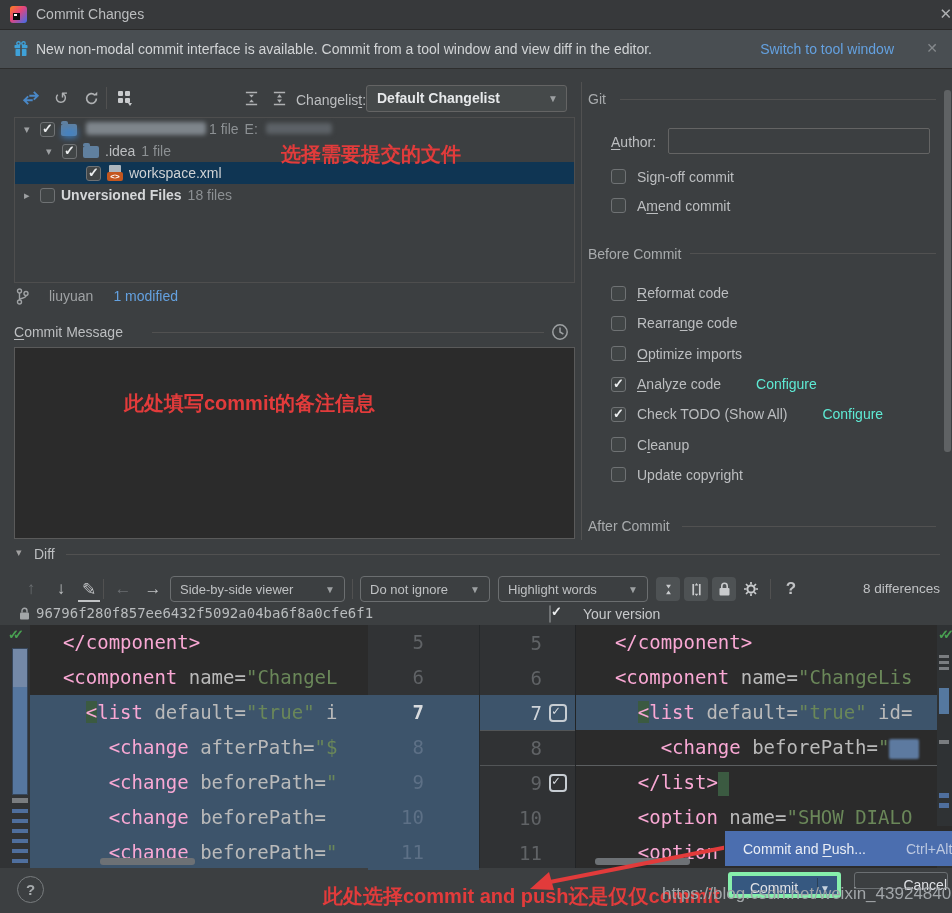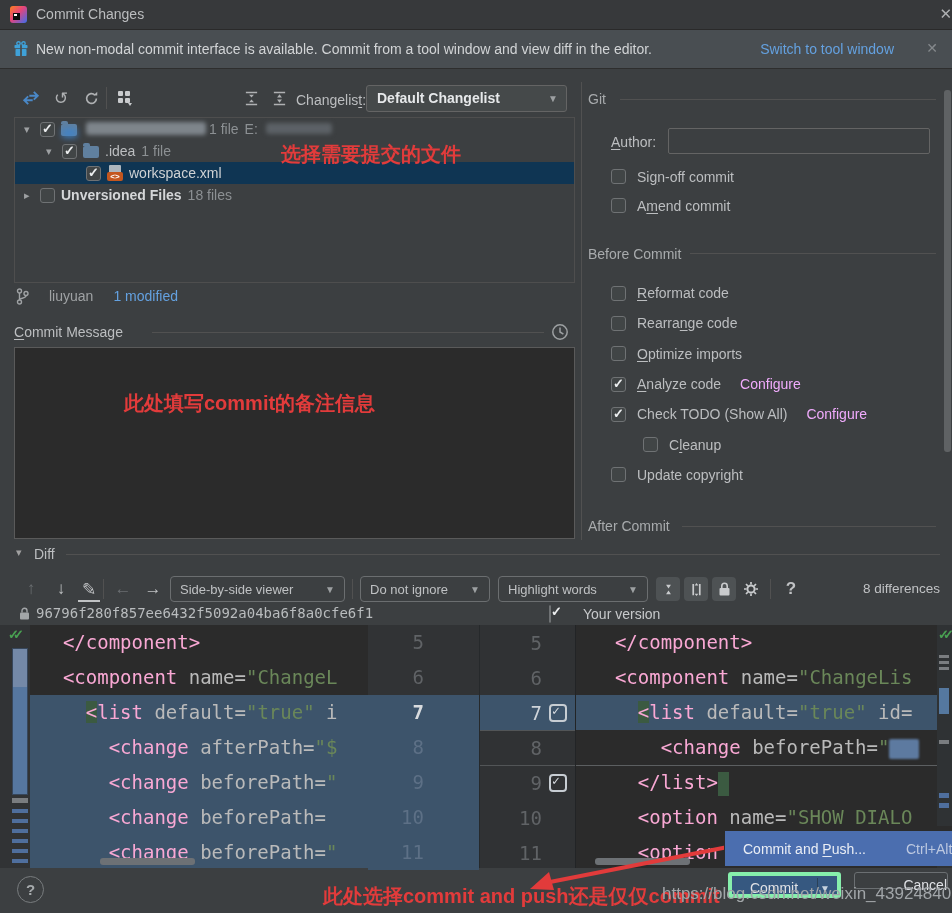--- a/index.html
+++ b/index.html
@@ -55,21 +55,21 @@
   .blue-link{color:#64a1e0;}
   .cm-label{position:absolute;left:14px;top:324px;color:#bcbec0;}
   .sec-line{position:absolute;height:1px;background:#515151;}
   .msg-area{position:absolute;left:14px;top:347px;width:561px;height:192px;background:#2b2b2b;border:1px solid #5a5a5a;box-sizing:border-box;}
 
   
   .sec-title{position:absolute;color:#a8abad;}
   .author-input{position:absolute;left:668px;top:128px;width:262px;height:26px;background:#3c3f41;border:1px solid #646464;border-radius:2px;box-sizing:border-box;}
   .opt{display:flex;align-items:center;gap:11px;}
   .opt .lbl{color:#bcbec0;}
-  .cfg{color:#f0abfc;margin-left:8px;}
+  .cfg{color:#5eead4;margin-left:24px;}
   .rp-scroll{position:absolute;left:944px;top:90px;width:7px;height:362px;background:#5f6264;border-radius:3px;}
 
   
   .diff-chip{position:absolute;top:576px;height:26px;border:1px solid #6b6e70;border-radius:4px;box-sizing:border-box;color:#bfc1c3;font-size:13px;display:flex;align-items:center;padding:0 9px;gap:8px;}
   .diff-chip .arr{color:#9da0a2;font-size:10px;margin-left:auto;}
   .tgl{position:absolute;top:577px;width:24px;height:24px;background:#4e5254;border-radius:4px;display:flex;align-items:center;justify-content:center;}
   .dt-ic{position:absolute;top:578px;width:22px;height:22px;display:flex;align-items:center;justify-content:center;font-size:17px;color:#c0c2c4;}
   .dim{color:#6a6e71;}
 
   
@@ -289,21 +289,21 @@
       <div class="opt" style="height: 30.3px;">
         <span class="cb on"></span>
         <span class="lbl"><u>A</u>nalyze code</span>
         <span class="cfg">Configure</span>
       </div>
       <div class="opt" style="height: 30.3px;">
         <span class="cb on"></span>
         <span class="lbl">Check TODO (Show All)</span>
         <span class="cfg">Configure</span>
       </div>
-      <div class="opt" style="height: 30.3px; margin-left: 32px;">
+      <div class="opt" style="height: 30.3px;">
         <span class="cb"></span>
         <span class="lbl">C<u>l</u>eanup</span>
       </div>
       <div class="opt" style="height: 30.3px;">
         <span class="cb"></span>
         <span class="lbl">Update copyright</span>
       </div>
     </div>
 
   <span class="sec-title" style="left:588px;top:518px">After Commit</span>

